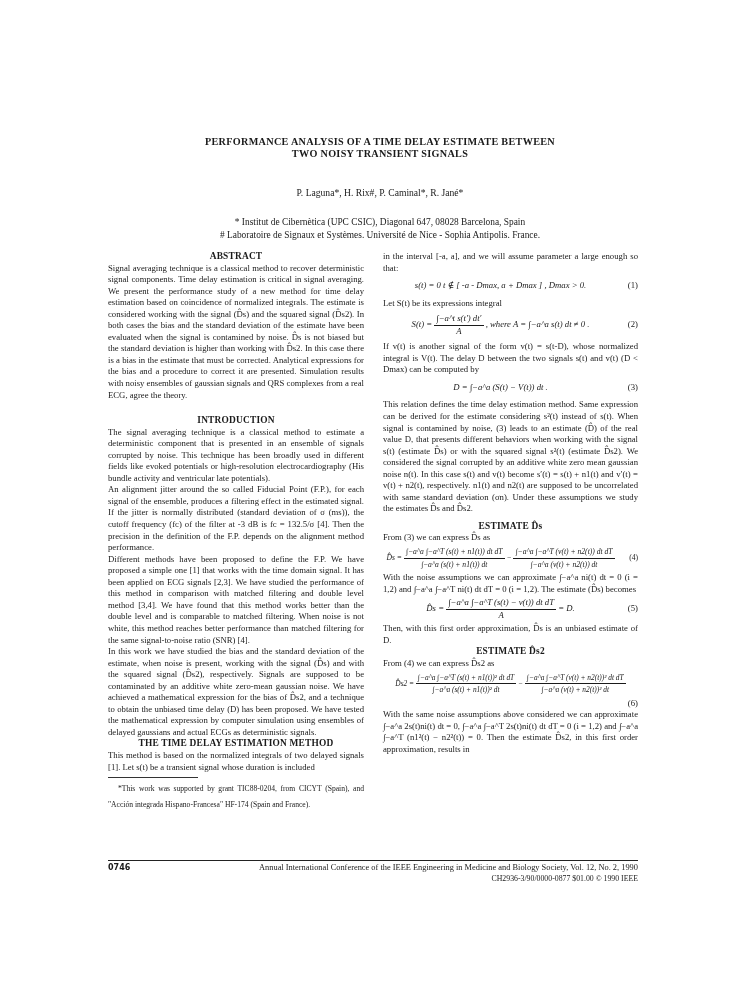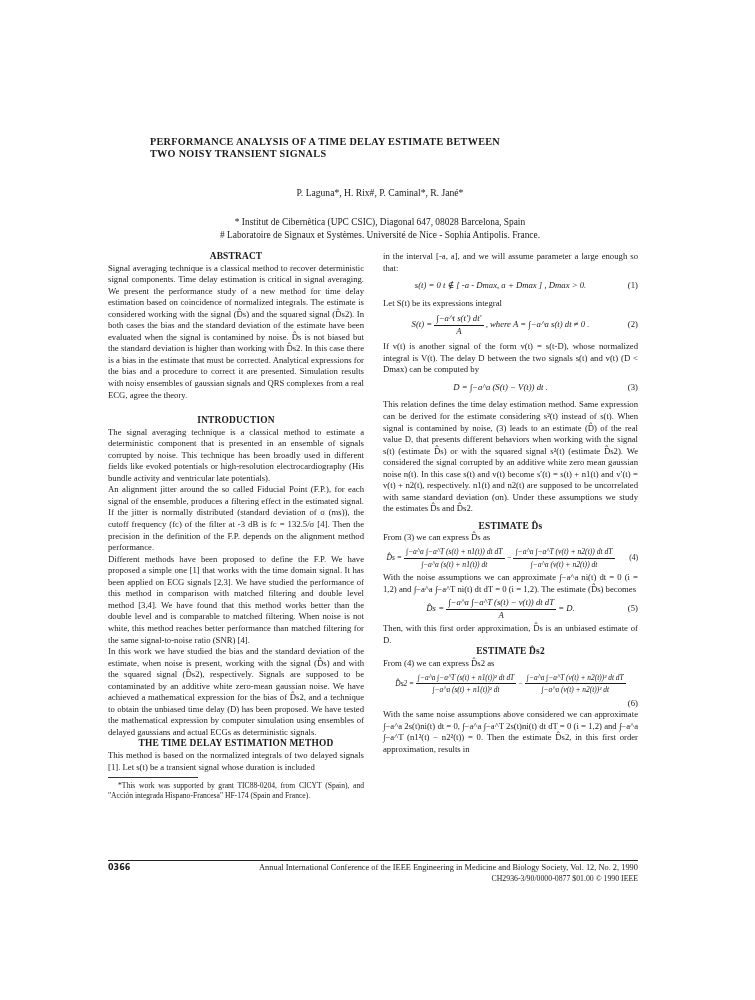--- a/index.html
+++ b/index.html
@@ -1,35 +1,35 @@
 <!DOCTYPE html>
 <html><head>
 <meta charset="utf-8">
 <style>
   html, body { margin:0; padding:0; background:#ffffff; }
   body { width:755px; height:1000px; position:relative; overflow:hidden;
          font-family:"Liberation Serif", "DejaVu Serif", serif; color:#1a1a1a; }
   .page { position:absolute; left:0; top:0; width:755px; height:1000px; }
-  .title { position:absolute; left:150px; width:460px; top:136px; 
+  .title { position:absolute; left:150px; width:460px; top:136px; text-align:center;
            font-size:10.2px; font-weight:bold; letter-spacing:0.3px; line-height:12px; }
   .authors { position:absolute; left:150px; width:460px; top:187px; text-align:center; font-size:9.6px; }
   .affil { position:absolute; left:150px; width:460px; top:216px; text-align:center; font-size:9.4px; line-height:12.5px; }
   .col { position:absolute; font-size:8.7px; line-height:11.55px; text-align:justify; }
   .col.left { left:108px; width:256px; top:251px; }
   .col.right { left:383px; width:255px; top:251px; }
   .col p { margin:0; }
   .h { text-align:center; font-weight:bold; font-size:9.4px; margin:0; letter-spacing:0.2px; }
   .eq { display:flex; justify-content:flex-start; align-items:center; margin:2px 0; }
   .eq .expr { flex:1; text-align:center; font-style:italic; }
   .eq .num { width:20px; text-align:right; }
   .frac { display:inline-block; vertical-align:middle; text-align:center; }
   .frac .n { display:block; border-bottom:0.8px solid #1a1a1a; padding:0 2px; }
   .frac .d { display:block; padding:0 2px; }
   .fn-rule { width:90px; border-top:0.8px solid #333; margin:4px 0 3px 0; }
-  .fn { font-size:7.6px; line-height:10px; text-indent:10px; }
+  .fn { font-size:7.6px; line-height:16px; text-indent:10px; }
   .footer-rule { position:absolute; left:108px; width:530px; top:860px; border-top:1px solid #222; }
   .footer { position:absolute; left:108px; width:530px; top:863px; font-size:8.4px; }
   .footer .pg { font-weight:bold; position:absolute; left:0; top:0; font-family:"DejaVu Sans", sans-serif; font-size:8px; }
   .footer .conf { position:absolute; left:30px; right:0; top:0; text-align:right; }
   .footer .code { position:absolute; right:0; top:11px; font-size:7.8px; }
 </style>
 </head>
 <body>
 
 <div class="page">
@@ -129,17 +129,17 @@
           <span class="d">∫−a^a (v(t) + n2(t))² dt</span>
         </span>
       </span>
     </div>
     <div style="text-align:right">(6)</div>
     <p>With the same noise assumptions above considered we can approximate ∫−a^a 2s(t)ni(t) dt = 0, ∫−a^a ∫−a^T 2s(t)ni(t) dt dT = 0 (i = 1,2) and ∫−a^a ∫−a^T (n1²(t) − n2²(t)) = 0. Then the estimate D̂s2, in this first order approximation, results in</p>
   </div>
 
   <div class="footer-rule"></div>
   <div class="footer">
-    <span class="pg">0366</span>
+    <span class="pg">0746</span>
     <span class="conf">Annual International Conference of the IEEE Engineering in Medicine and Biology Society, Vol. 12, No. 2, 1990</span>
     <span class="code">CH2936-3/90/0000-0877 $01.00 © 1990 IEEE</span>
   </div>
 </div>
 
 </body></html>

